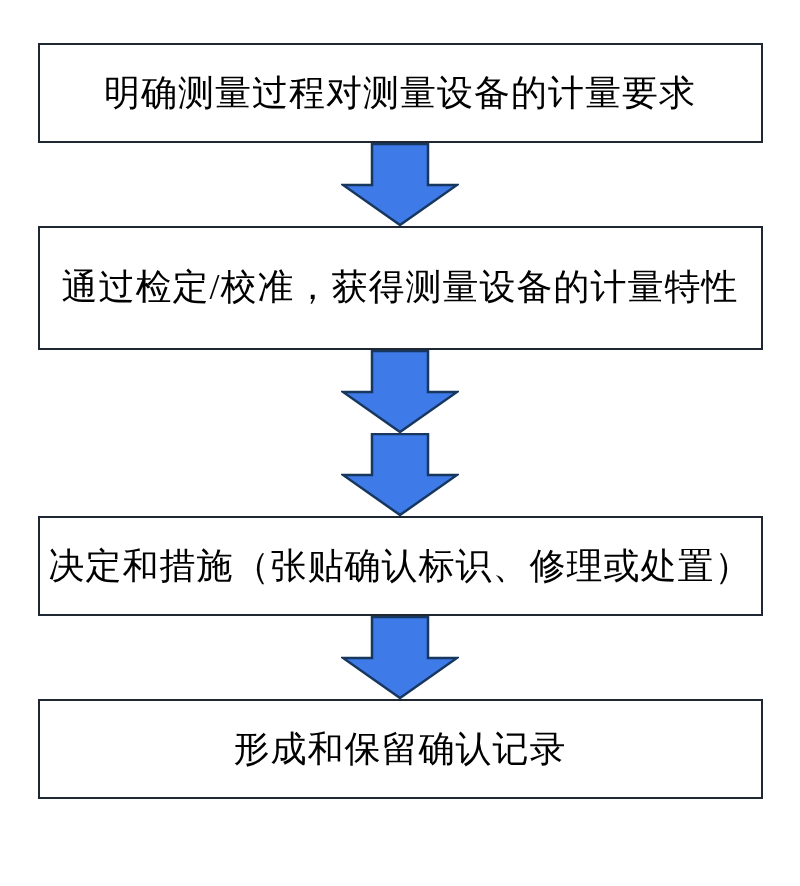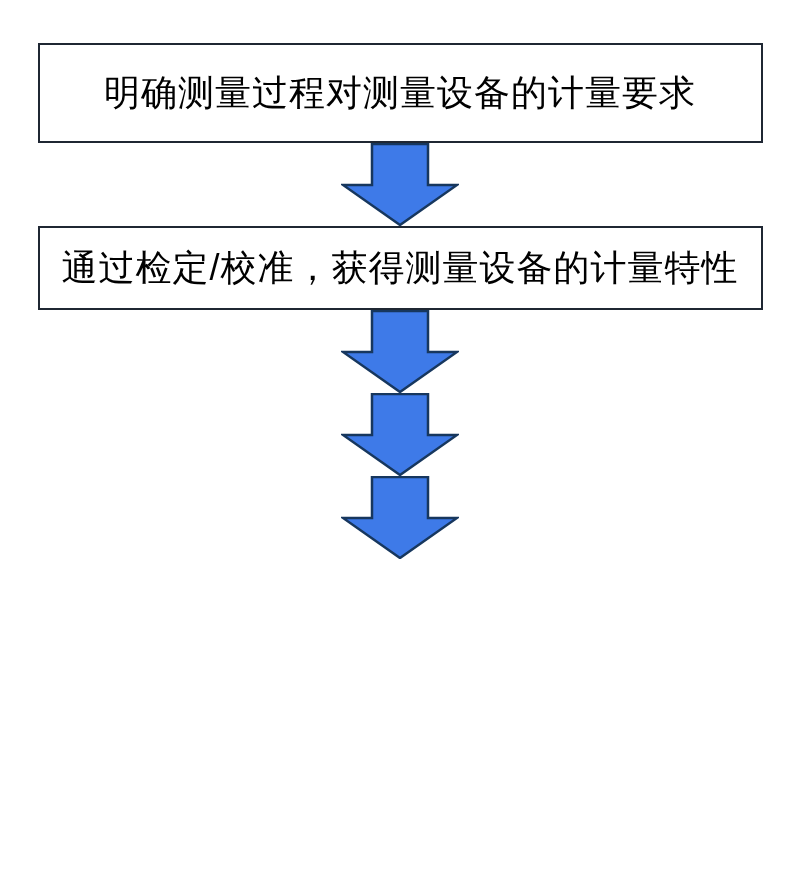--- a/index.html
+++ b/index.html
@@ -61,32 +61,38 @@
 <div class="canvas">
 
   <div class="flow-box">
     <span>明确测量过程对测量设备的计量要求</span>
   </div>
 
   <svg class="arrow" viewBox="0 0 118 83" preserveAspectRatio="none" aria-hidden="true">
     <polygon points="31,1 87,1 87,42 116,42 59,82 2,42 31,42"></polygon>
   </svg>
 
-  <div class="flow-box" style="height:84px;">
+  <div class="flow-box" style="height:124px;font-family:Liberation Serif, serif;">
     <span>通过检定/校准，获得测量设备的计量特性</span>
   </div>
 
   <svg class="arrow" viewBox="0 0 118 83" preserveAspectRatio="none" aria-hidden="true">
     <polygon points="31,1 87,1 87,42 116,42 59,82 2,42 31,42"></polygon>
   </svg>
 
 
   <svg class="arrow" viewBox="0 0 118 83" preserveAspectRatio="none" aria-hidden="true">
     <polygon points="31,1 87,1 87,42 116,42 59,82 2,42 31,42"></polygon>
   </svg>
 
+  <div class="flow-box">
+    <span>决定和措施（张贴确认标识、修理或处置）</span>
+  </div>
 
   <svg class="arrow" viewBox="0 0 118 83" preserveAspectRatio="none" aria-hidden="true">
     <polygon points="31,1 87,1 87,42 116,42 59,82 2,42 31,42"></polygon>
   </svg>
 
+  <div class="flow-box">
+    <span>形成和保留确认记录</span>
+  </div>
 
 </div>
 
 </body></html>

